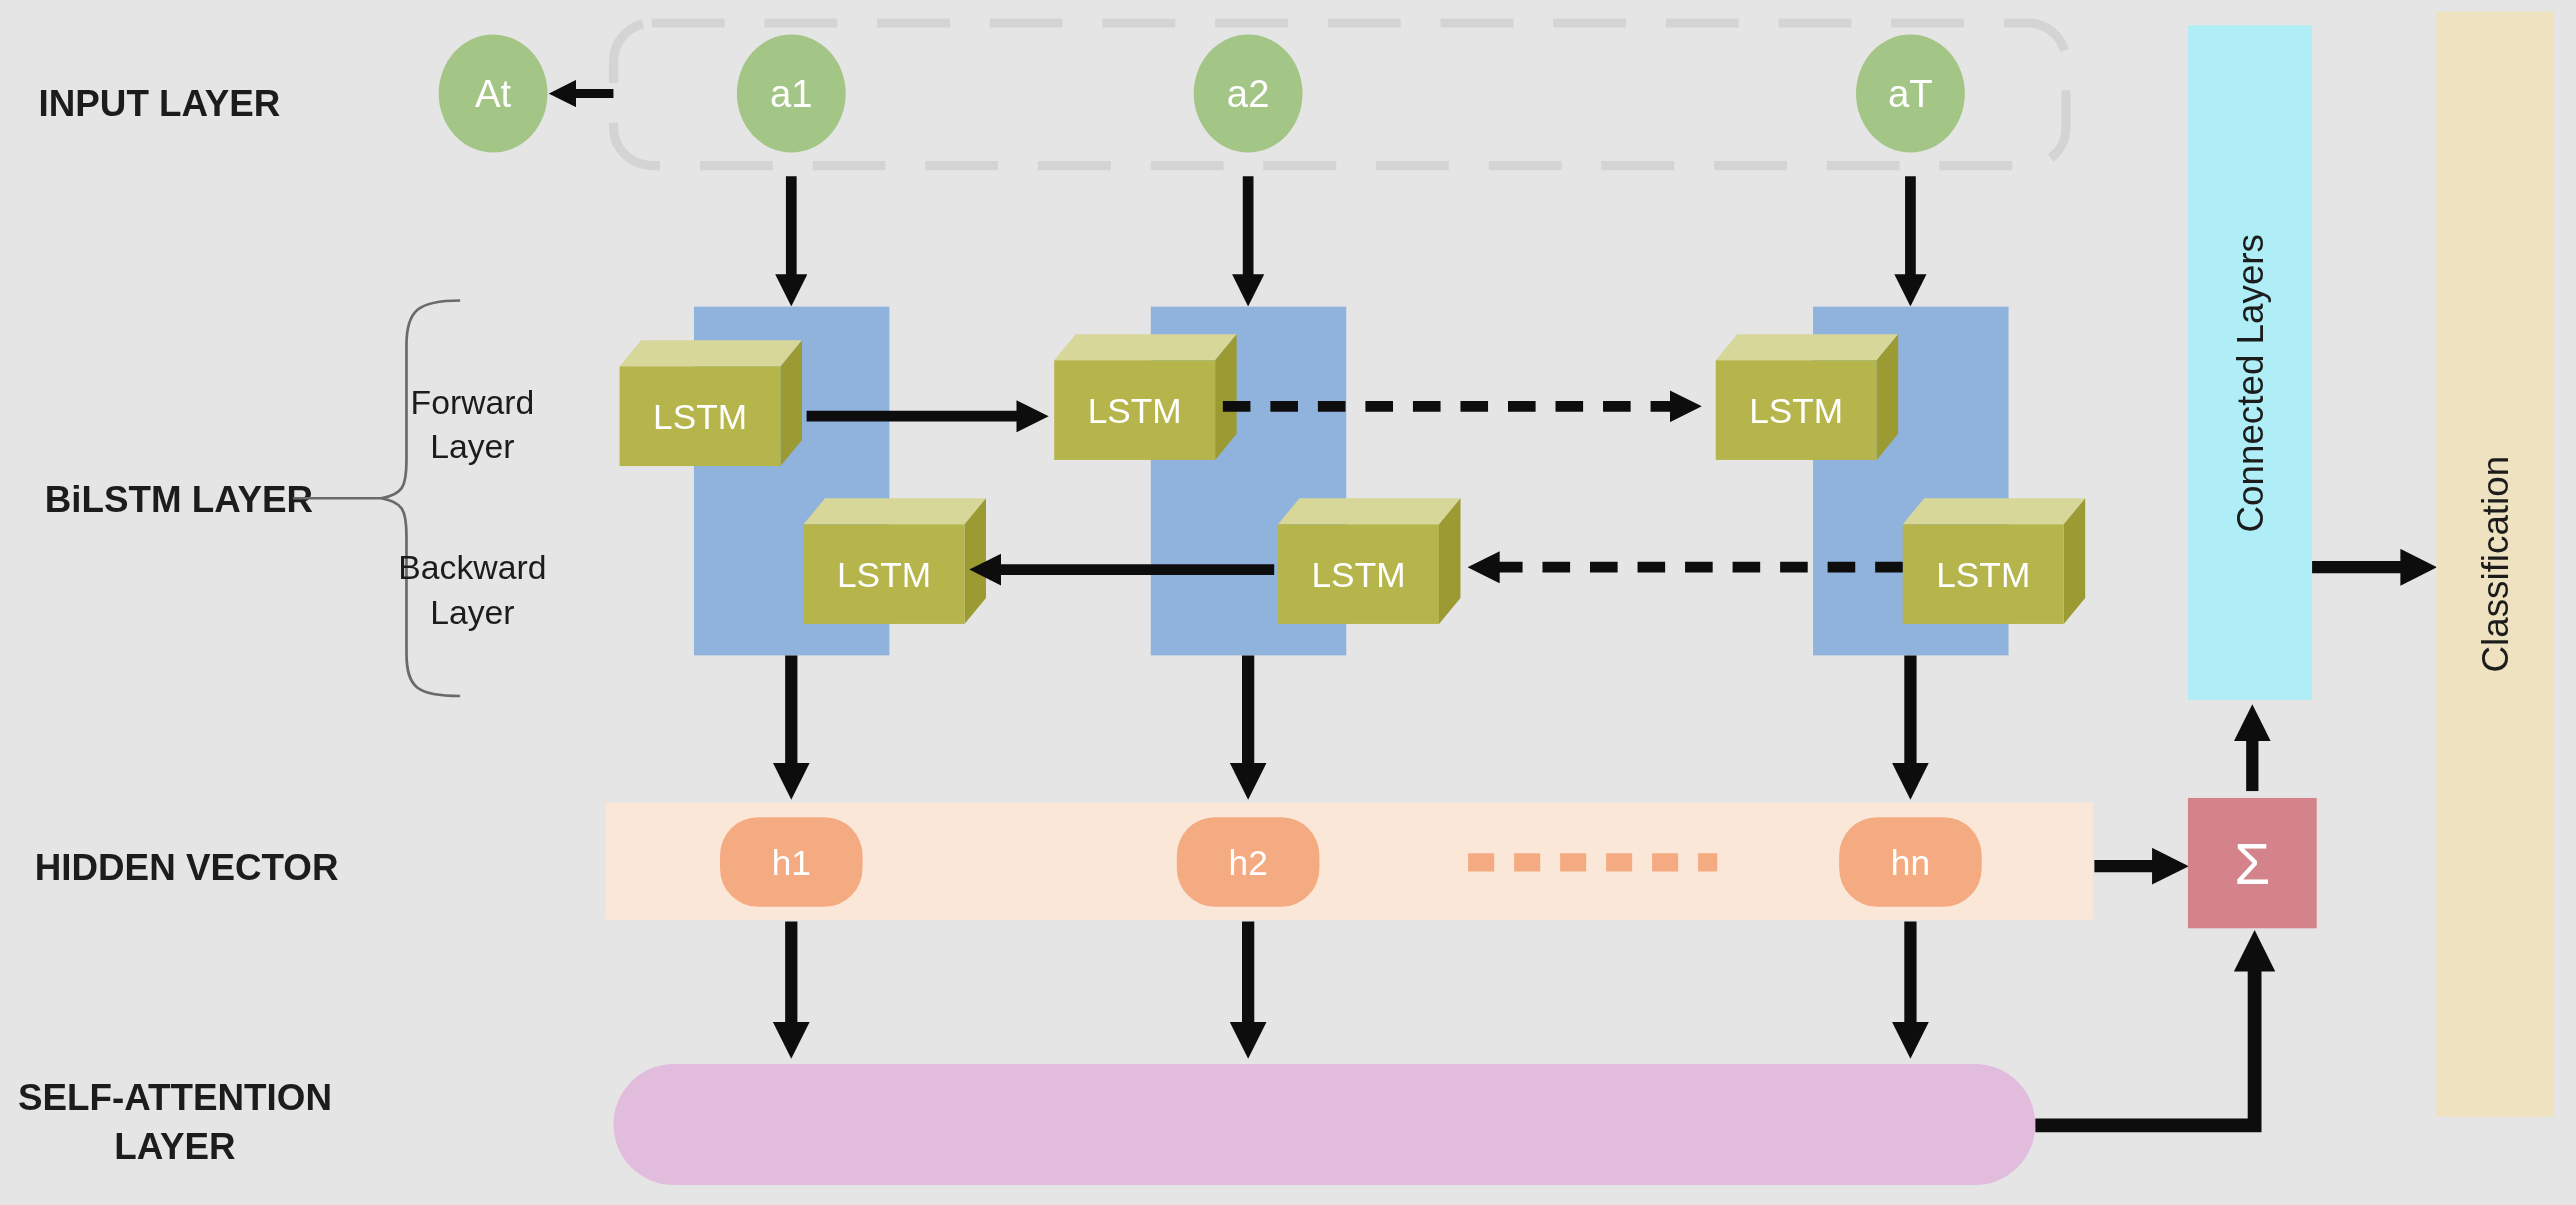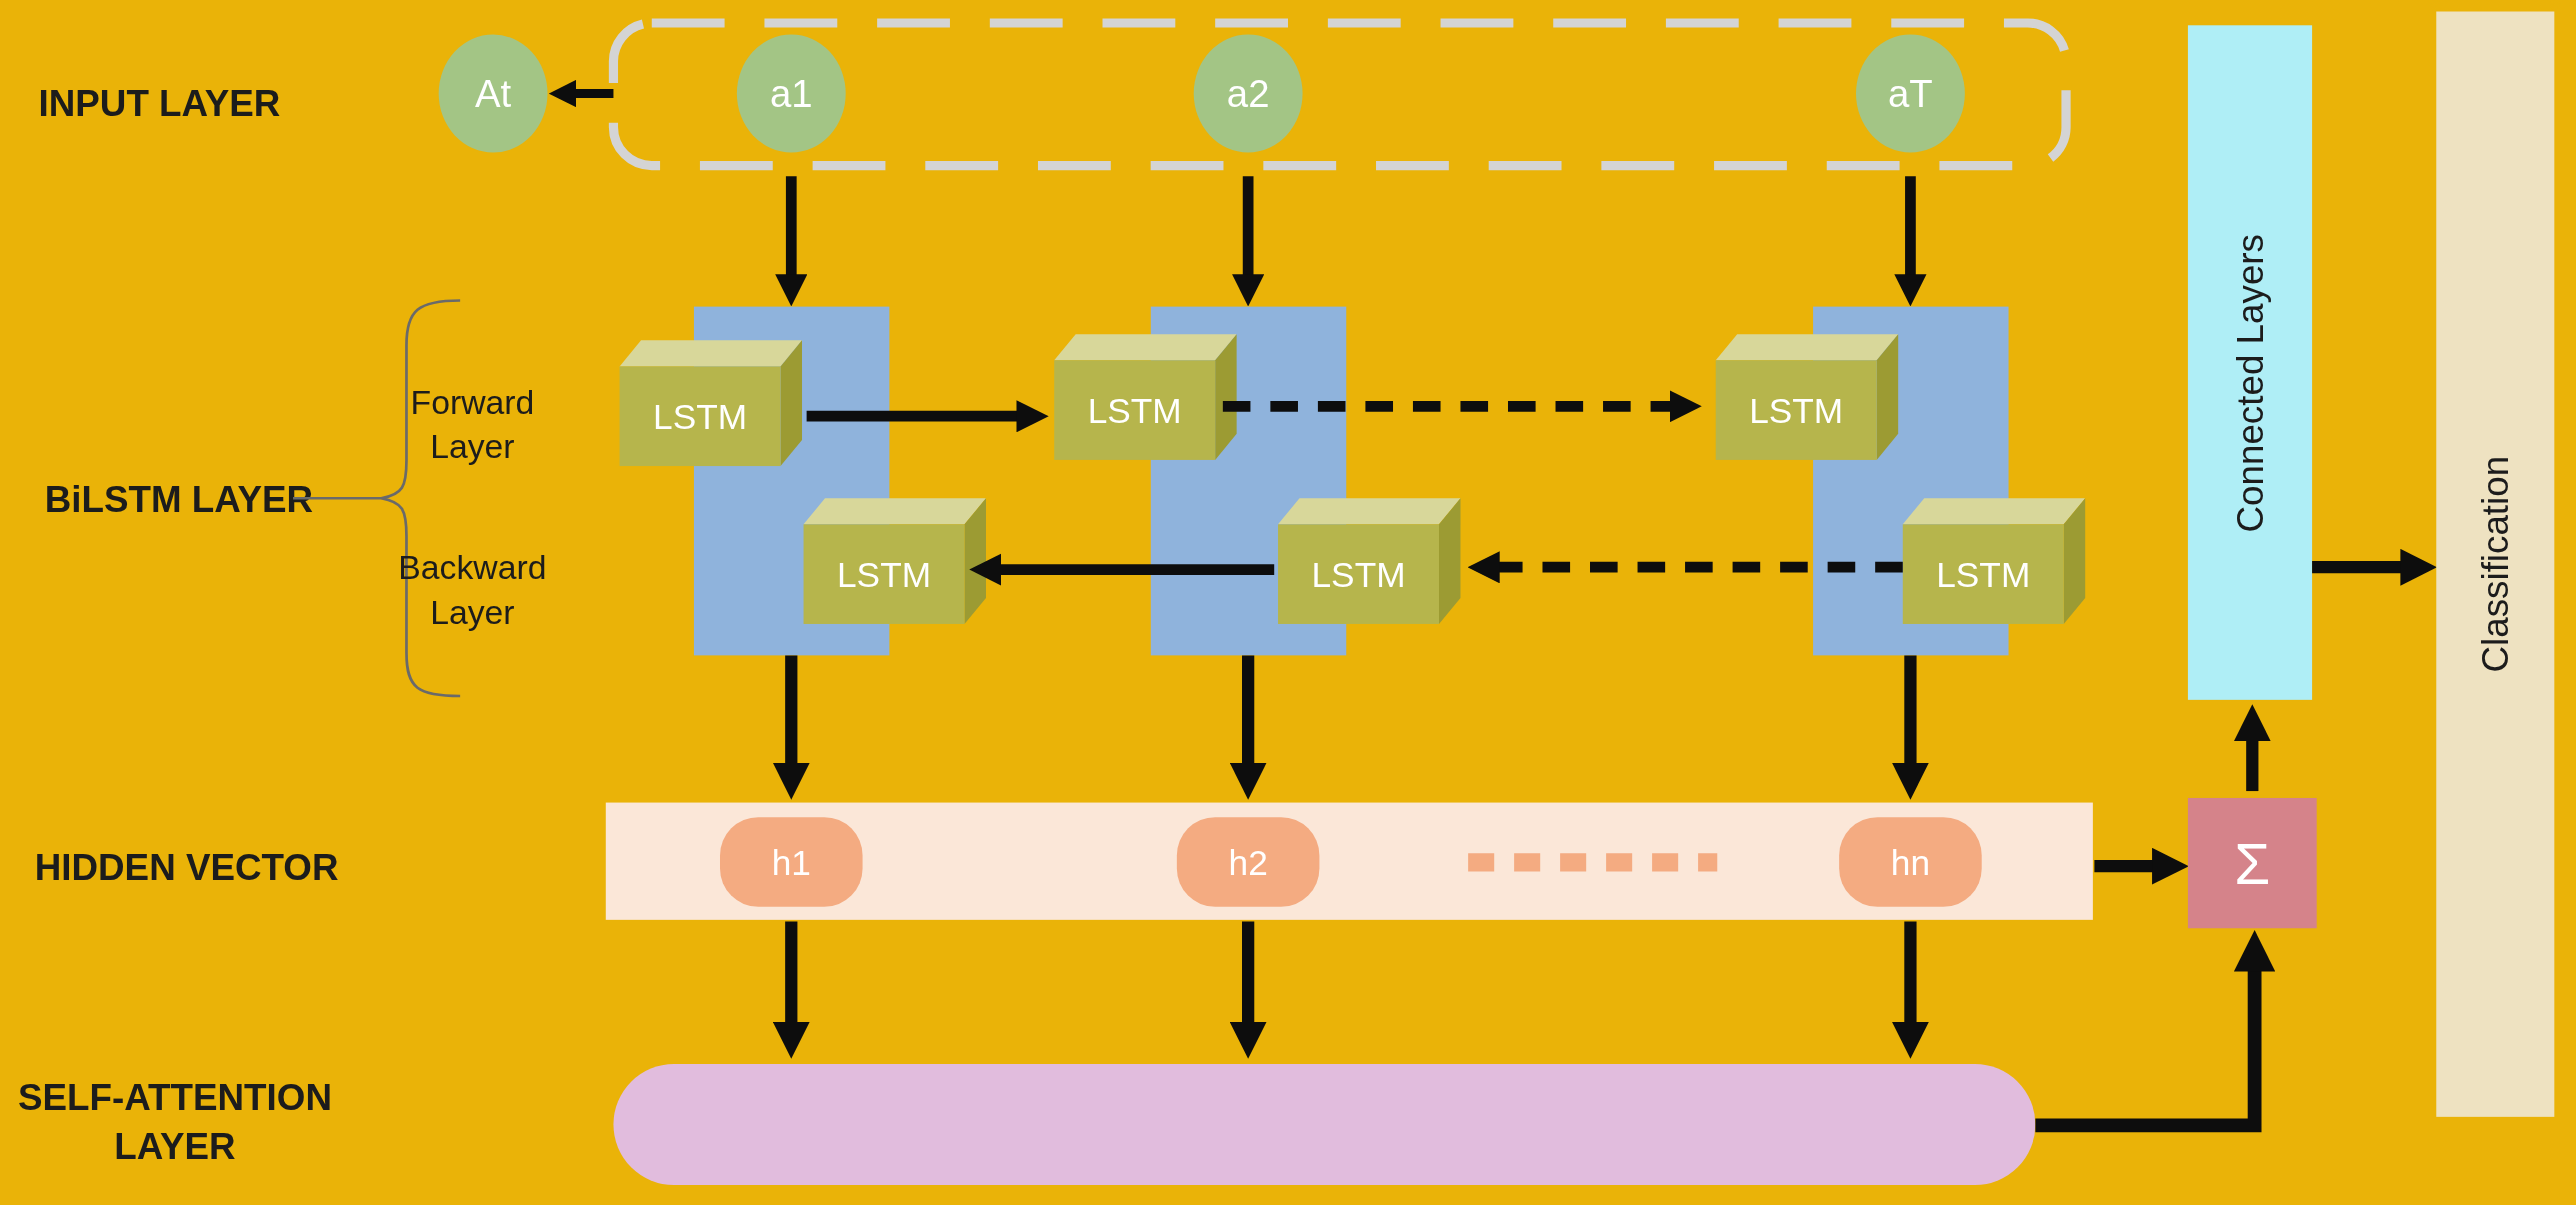--- a/index.html
+++ b/index.html
@@ -1,16 +1,16 @@
 <!DOCTYPE html>
 <html style="font-size:12.3px"><head>
 <meta charset="utf-8">
 <style>
   html,body{margin:0;padding:0;background:#ffffff;}
-  .canvas{position:relative;width:2576px;height:1205px;background:#eab308;overflow:hidden;
+  .canvas{position:relative;width:2576px;height:1205px;background:#e5e5e5;overflow:hidden;
           font-family:"Liberation Sans", sans-serif;}
   svg{position:absolute;inset:0;display:block;}
 
   
   .node-green{fill:#a3c585;}
   .col-blue{fill:#8fb3dc;}
   .cube-front{fill:#b6b54c;}
   .cube-top{fill:#d8d79a;}
   .cube-side{fill:#9c9b33;}
   .band{fill:#fbe7d8;}

